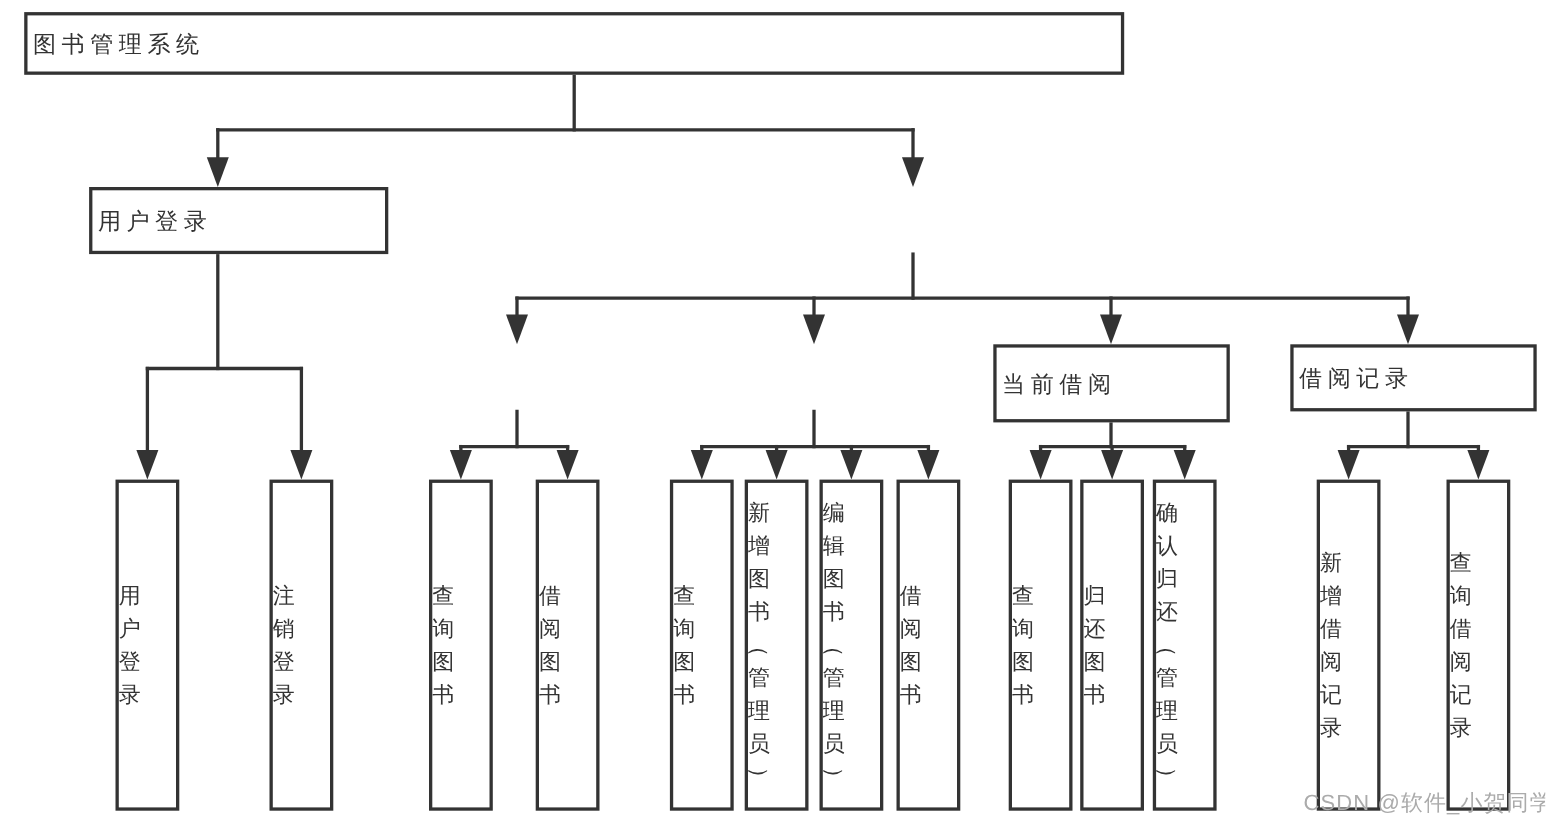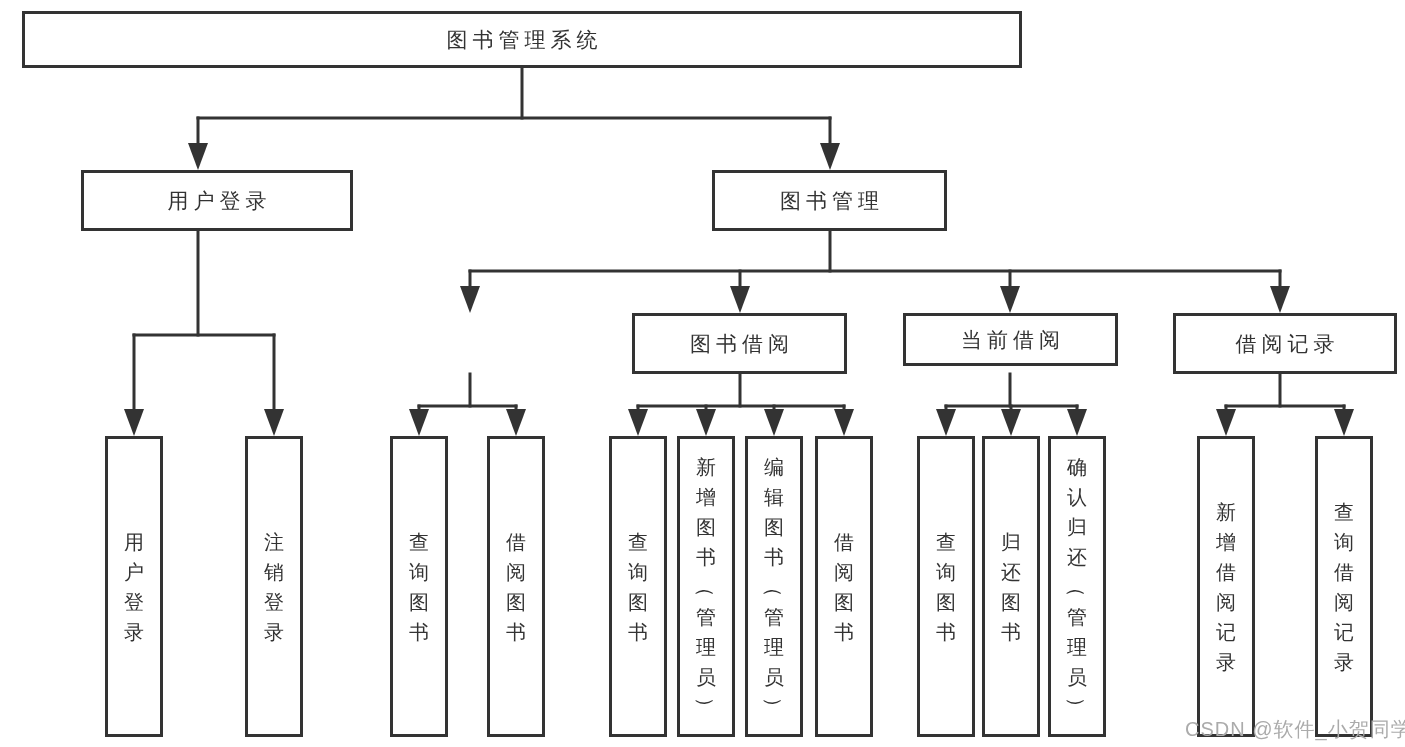--- a/index.html
+++ b/index.html
@@ -16,21 +16,21 @@
     overflow:hidden;
   }
   #connector-svg{position:absolute;left:0;top:0;}
   .node{
     position:absolute;
     box-sizing:border-box;
     border:3px solid var(--line);
     background:#ffffff;
     display:flex;
     align-items:center;
-    justify-content:center;
+    justify-content:flex-start;
   }
   .node.h .lbl{
     font-size:21px;
     letter-spacing:5px;
     padding-left:5px;
     color:var(--text);
     white-space:nowrap;
   }
   .vlbl{
     display:flex;
@@ -119,28 +119,22 @@
       </svg>
     </div>
 
   <div class="node h" style="left:22px;top:11px;width:1000px;height:57px">
     <span class="lbl">图书管理系统</span>
   </div>
 
   <div class="node h" style="left:81px;top:170px;width:272px;height:61px">
     <span class="lbl">用户登录</span>
   </div>
-  <div class="node h" style="left:712px;top:170px;width:235px;height:61px">
-    <span class="lbl">图书管理</span>
-  </div>
-
-  <div class="node h" style="left:632px;top:313px;width:215px;height:61px">
-    <span class="lbl">图书借阅</span>
-  </div>
-  <div class="node h" style="left:903px;top:313px;width:215px;height:53px">
+
+  <div class="node h" style="left:903px;top:313px;width:215px;height:71px">
     <span class="lbl">当前借阅</span>
   </div>
   <div class="node h" style="left:1173px;top:313px;width:224px;height:61px">
     <span class="lbl">借阅记录</span>
   </div>
 
   <div class="node v" style="left:105px;top:436px;width:58px;height:301px">
     <span class="vlbl">
         <span class="vchar">用</span>
         <span class="vchar">户</span>

